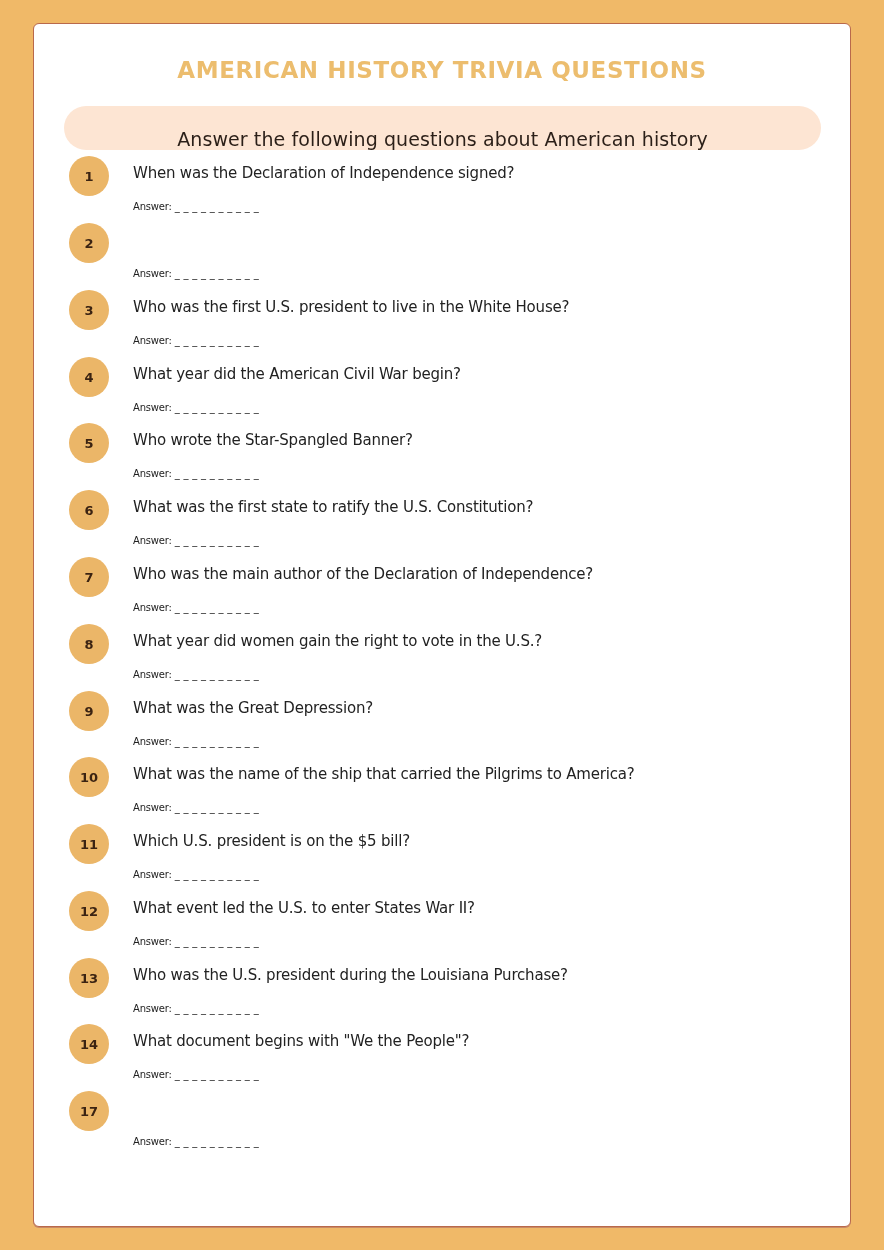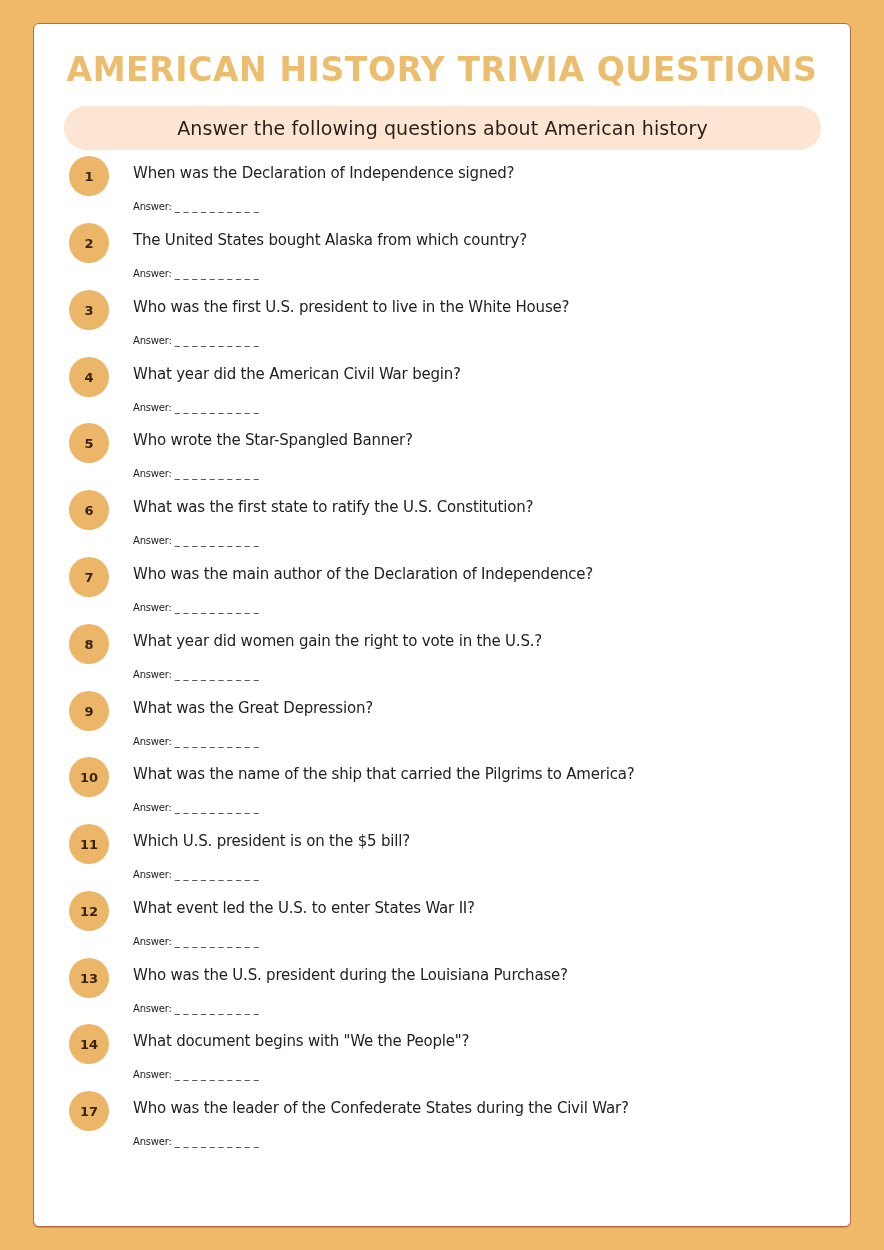--- a/index.html
+++ b/index.html
@@ -26,36 +26,36 @@
     box-shadow: 0 1px 0 #c98a66;
   }
   .title {
     position: absolute;
     left: 0;
     right: 0;
     top: 26px;
     text-align: center;
     font-family: "DejaVu Sans", sans-serif;
     font-weight: bold;
-    font-size: 33px;
+    font-size: 23px;
     line-height: 40px;
     letter-spacing: 0.6px;
     color: #ecbd6e;
     margin: 0;
   }
   .subtitle-pill {
     position: absolute;
     left: 30px;
     top: 82px;
     width: 757px;
     height: 44px;
     border-radius: 22px;
     background: #fde5d3;
     display: flex;
-    align-items: center;
+    align-items: flex-end;
     justify-content: center;
   }
   .subtitle-text {
     font-family: "DejaVu Sans", sans-serif;
     font-size: 19px;
     color: #2b1f18;
     letter-spacing: 0.1px;
   }
   .questions {
     position: absolute;
@@ -128,21 +128,20 @@
   </div>
 
   <ol class="questions">
     <li class="q-item" style="top:132px">
       <div class="q-num">1</div>
       <div class="q-text">When was the Declaration of Independence signed?</div>
       <div class="q-answer"><span class="q-answer-label">Answer:</span><span class="q-answer-blank">_ _ _ _ _ _ _ _ _ _</span></div>
     </li>
     <li class="q-item" style="top:199px">
       <div class="q-num">2</div>
-      <div class="q-text">The United States bought Alaska from which country?</div>
       <div class="q-answer"><span class="q-answer-label">Answer:</span><span class="q-answer-blank">_ _ _ _ _ _ _ _ _ _</span></div>
     </li>
     <li class="q-item" style="top:266px">
       <div class="q-num">3</div>
       <div class="q-text">Who was the first U.S. president to live in the White House?</div>
       <div class="q-answer"><span class="q-answer-label">Answer:</span><span class="q-answer-blank">_ _ _ _ _ _ _ _ _ _</span></div>
     </li>
     <li class="q-item" style="top:333px">
       <div class="q-num">4</div>
       <div class="q-text">What year did the American Civil War begin?</div>
@@ -193,17 +192,16 @@
       <div class="q-text">Who was the U.S. president during the Louisiana Purchase?</div>
       <div class="q-answer"><span class="q-answer-label">Answer:</span><span class="q-answer-blank">_ _ _ _ _ _ _ _ _ _</span></div>
     </li>
     <li class="q-item" style="top:1000px">
       <div class="q-num">14</div>
       <div class="q-text">What document begins with "We the People"?</div>
       <div class="q-answer"><span class="q-answer-label">Answer:</span><span class="q-answer-blank">_ _ _ _ _ _ _ _ _ _</span></div>
     </li>
     <li class="q-item" style="top:1067px">
       <div class="q-num">17</div>
-      <div class="q-text">Who was the leader of the Confederate States during the Civil War?</div>
       <div class="q-answer"><span class="q-answer-label">Answer:</span><span class="q-answer-blank">_ _ _ _ _ _ _ _ _ _</span></div>
     </li>
   </ol>
 </div>
 
 </body></html>

